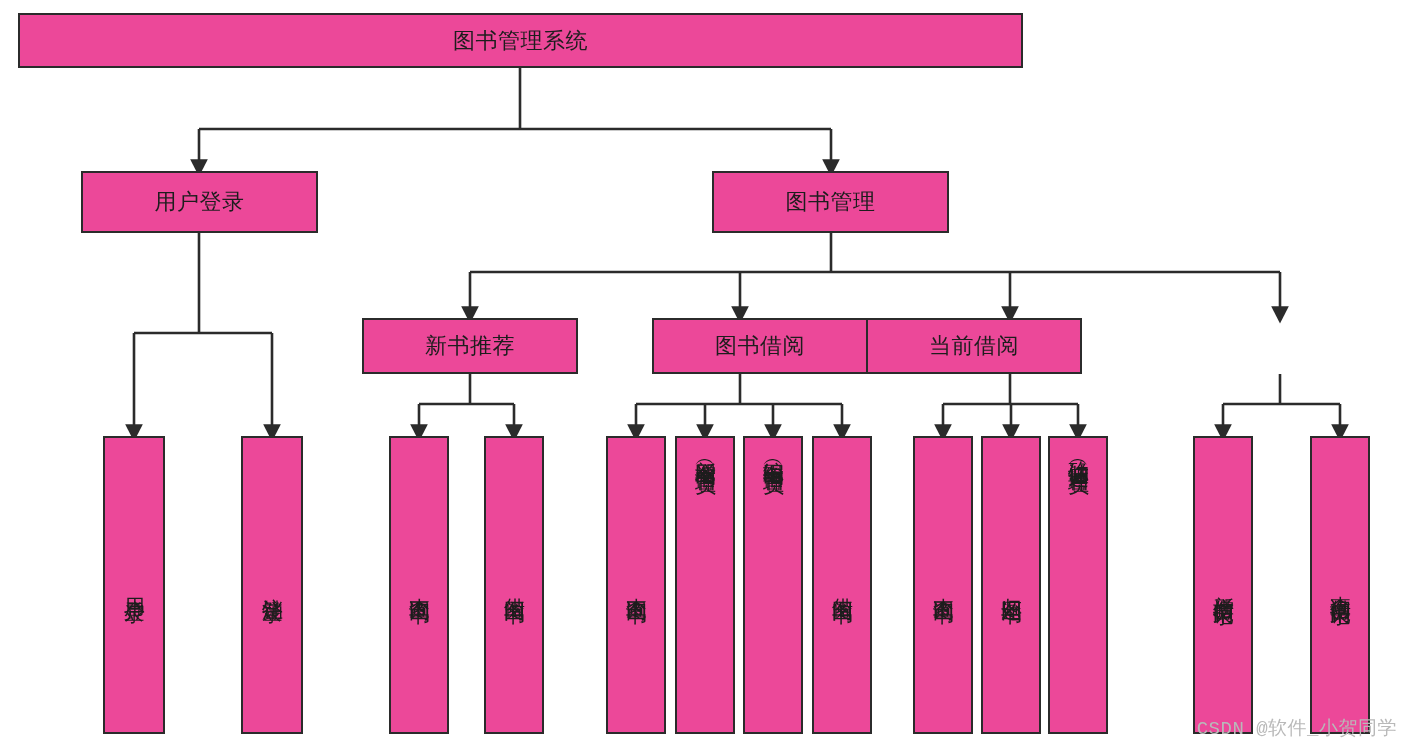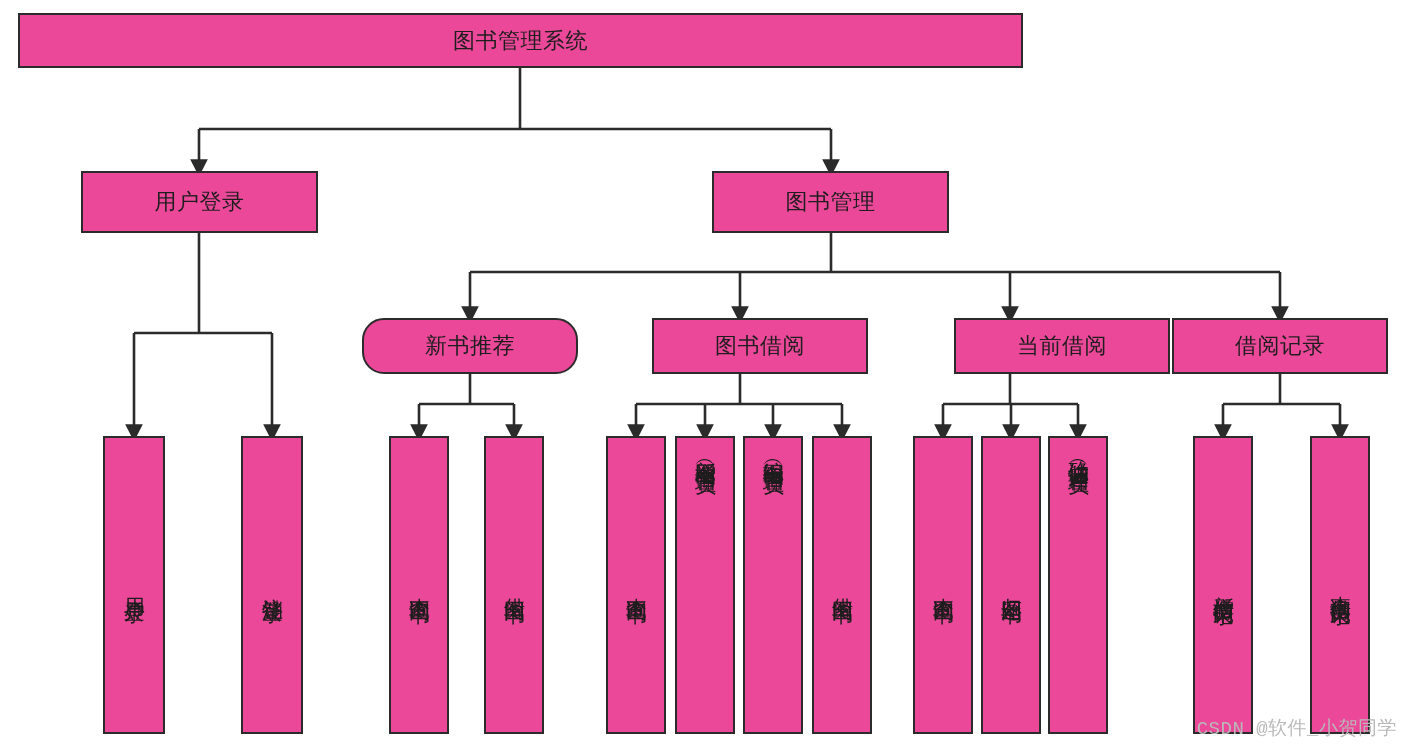--- a/index.html
+++ b/index.html
@@ -135,35 +135,32 @@
   </div>
 
   <div class="node" style="left:81px; top:171px; width:237px; height:62px;">
     <span class="node-label">用户登录</span>
   </div>
 
   <div class="node" style="left:712px; top:171px; width:237px; height:62px;">
     <span class="node-label">图书管理</span>
   </div>
 
-  <div class="node" style="left:362px; top:318px; width:216px; height:56px;border-radius:22px;">
+  <div class="node" style="left:362px; top:318px; width:216px; height:56px;">
     <span class="node-label">新书推荐</span>
   </div>
 
   <div class="node" style="left:652px; top:318px; width:216px; height:56px;">
     <span class="node-label">图书借阅</span>
   </div>
 
-  <div class="node" style="left:954px; top:318px; width:216px; height:56px;">
+  <div class="node" style="left:866px; top:318px; width:216px; height:56px;">
     <span class="node-label">当前借阅</span>
   </div>
 
-  <div class="node" style="left:1172px; top:318px; width:216px; height:56px;">
-    <span class="node-label">借阅记录</span>
-  </div>
 
   <div class="node vertical" style="left:103px; top:436px; width:62px; height:298px;">
     <span class="node-label">用户登录</span>
   </div>
 
   <div class="node vertical" style="left:241px; top:436px; width:62px; height:298px;">
     <span class="node-label">注销登录</span>
   </div>
 
   <div class="node vertical" style="left:389px; top:436px; width:60px; height:298px;">

